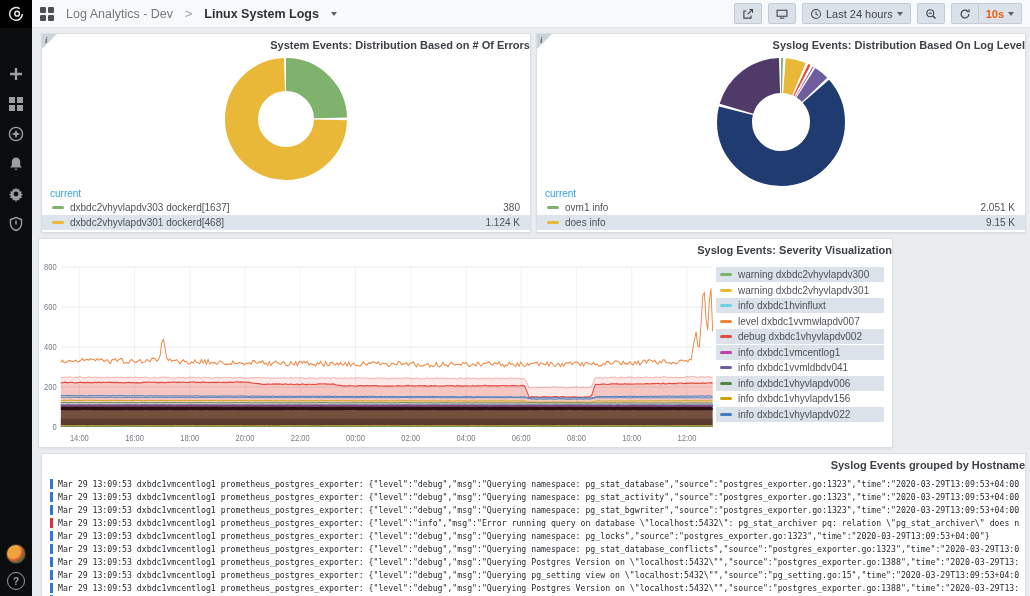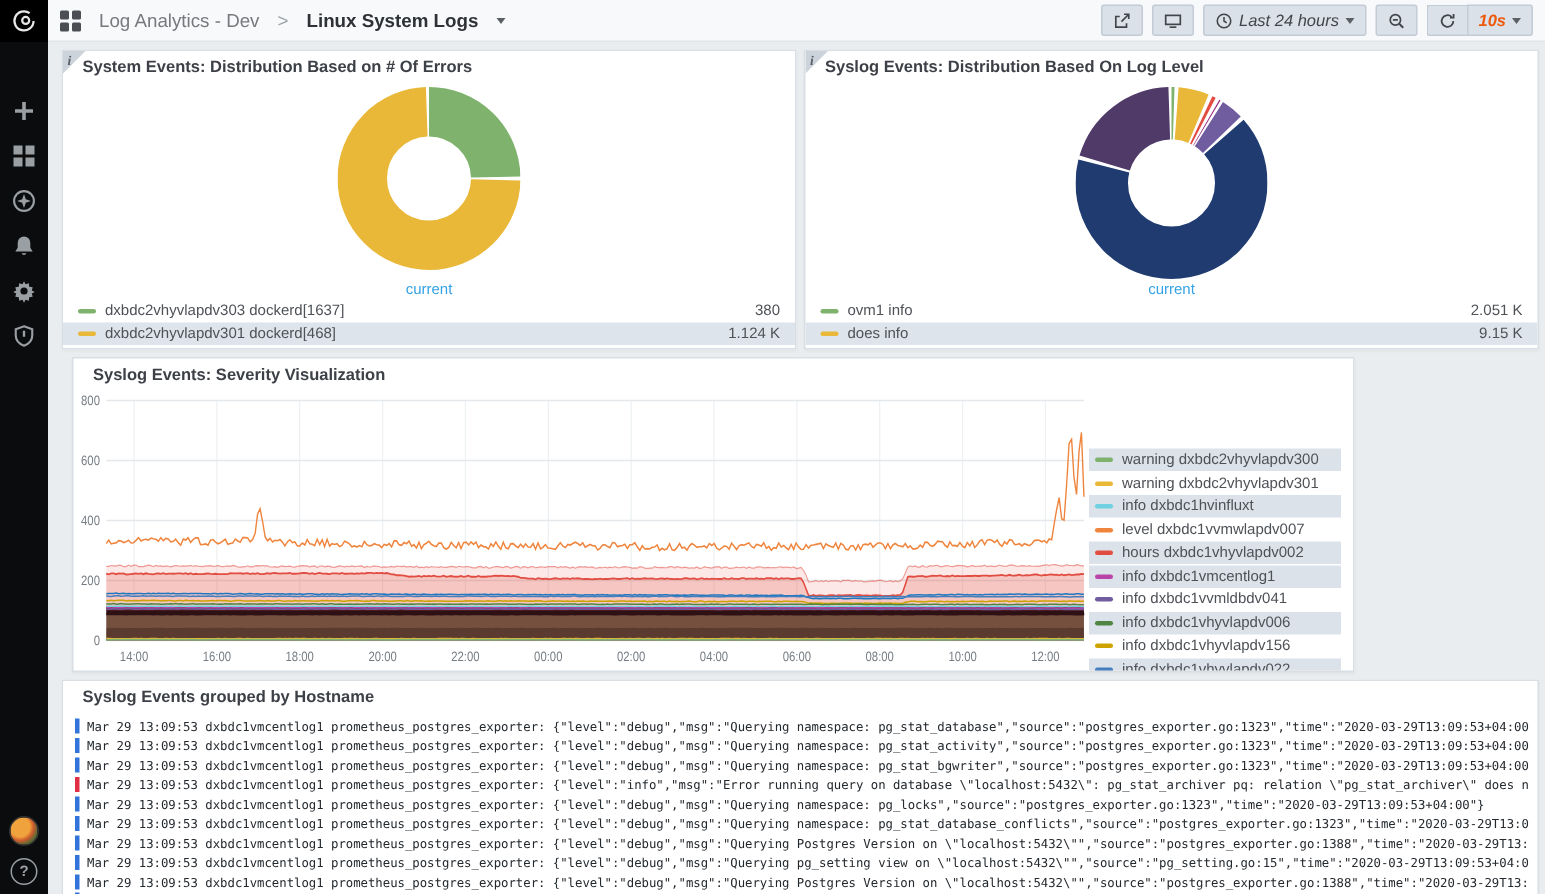--- a/index.html
+++ b/index.html
@@ -14,55 +14,55 @@
   .side-bottom{margin-top:auto;display:flex;flex-direction:column;align-items:center;gap:8px;padding-bottom:6px;}
   .avatar{width:18px;height:18px;border-radius:50%;background:radial-gradient(circle at 35% 35%, #f0a23c 0 40%, #cc5b2e 55%, #4c6b33 75%, #7a3b25 100%);border:1px solid #333;}
   .help-circle{width:16px;height:16px;border-radius:50%;border:1.5px solid #9a9fa4;color:#9a9fa4;font-size:10px;font-weight:700;display:flex;align-items:center;justify-content:center;}
   
   .nav{position:absolute;left:32px;right:0;top:0;height:28px;background:#f8f9fa;border-bottom:1px solid #e2e6e9;display:flex;align-items:center;padding:0 8px;box-sizing:border-box;z-index:4;}
   .crumb{display:flex;align-items:center;gap:12px;font-size:12.5px;color:#77797e;}
   .crumb-grid{display:grid;grid-template-columns:6px 6px;grid-gap:2px;}
   .crumb-grid i{width:6px;height:6px;background:#4b4f54;border-radius:1px;}
   .crumb-dash{color:#2e3136;font-weight:700;}
   .crumb-sep{color:#9aa0a6;}
-  .nav-right{margin-left:auto;display:flex;align-items:flex-end;gap:6px;font-style:italic;}
+  .nav-right{margin-left:auto;display:flex;align-items:flex-end;gap:6px;}
   .nbtn{height:21px;min-width:26px;background:#dbe1e8;border:1px solid #c3ccd6;border-radius:2px;color:#41464d;
         display:flex;align-items:center;justify-content:center;gap:4px;padding:0 7px;font-size:11px;cursor:pointer;box-sizing:border-box;}
   .nbtn svg{width:12px;height:12px;}
   .caret{width:0;height:0;border-left:3.5px solid transparent;border-right:3.5px solid transparent;border-top:4px solid #5a6066;display:inline-block;}
   .refresh-group{display:flex;align-items:stretch;}
   .refresh-group .nbtn{border-radius:0;}
   .refresh-group .nbtn:first-child{border-radius:2px 0 0 2px;border-right:none;}
   .refresh-group .nbtn:last-child{border-radius:0 2px 2px 0;}
   .ref-int{color:#ed5a0c;font-weight:700;}
   
   .dash{position:absolute;left:32px;top:28px;right:0;bottom:0;}
   .panel{position:absolute;background:#fff;border:1px solid #d9dee3;box-shadow:0 1px 2px rgba(0,0,0,.05);box-sizing:border-box;overflow:hidden;}
-  .ptitle{height:22px;line-height:22px;text-align:left;font-size:11px;font-weight:700;color:#3d4147;cursor:pointer;white-space:nowrap;overflow:hidden;padding-left:13px;}
+  .ptitle{height:22px;line-height:22px;text-align:right;font-size:11px;font-weight:700;color:#3d4147;cursor:pointer;white-space:nowrap;overflow:hidden;}
   .icorner{position:absolute;top:0;left:0;width:0;height:0;border-top:15px solid #ccd3da;border-right:15px solid transparent;z-index:2;}
   .iletter{position:absolute;top:1px;left:3px;z-index:3;font:italic 700 9px "Liberation Serif",serif;color:#596069;}
   #panel-donut1{left:9px;top:5px;width:490px;height:200px;}
   #panel-donut2{left:504px;top:5px;width:490px;height:200px;}
-  #panel-graph{left:16px;top:210px;width:855px;height:210px;}
+  #panel-graph{left:6px;top:210px;width:855px;height:210px;}
   #panel-logs{left:9px;top:425px;width:985px;height:175px;}
   
   .donut-wrap{position:absolute;top:24px;left:0;right:0;display:flex;justify-content:center;}
   .dlegend{position:absolute;left:0;right:0;bottom:2px;font-size:10px;color:#4e5257;}
-  .dlegend-head{display:flex;justify-content:center;padding:0 8px;height:13px;line-height:13px;}
+  .dlegend-head{display:flex;justify-content:flex-start;padding:0 8px;height:13px;line-height:13px;}
   .dlegend-current{color:#35a2e5;}
   .dlegend-row{display:flex;align-items:center;height:15px;padding:0 10px;}
   .dlegend-row.hl{background:#dde4ec;}
   .dash-chip{width:12px;height:3px;border-radius:2px;margin-right:6px;flex:0 0 auto;}
   .dlegend-label{white-space:nowrap;overflow:hidden;}
   .dlegend-val{margin-left:auto;}
   
   .graph-body{display:flex;height:186px;}
   .graph-plot{flex:1;min-width:0;}
   .graph-plot svg{display:block;width:100%;height:100%;}
-  .graph-legend{width:176px;padding:6px 8px 0 0;box-sizing:border-box;font-size:10px;color:#4e5257;margin-top:32px;}
+  .graph-legend{width:176px;padding:6px 8px 0 0;box-sizing:border-box;font-size:10px;color:#4e5257;}
   .glegend-row{display:flex;align-items:center;height:15px;margin-bottom:0.5px;padding:0 4px;cursor:pointer;}
   .glegend-row.alt{background:#dbe2ea;}
   .glabel{white-space:nowrap;overflow:hidden;}
   
   .log-rows{padding:2px 6px 0 8px;}
   .log-row{display:flex;align-items:center;height:12.9px;white-space:nowrap;overflow:hidden;}
   .log-bar{width:3px;height:10px;margin-right:5px;flex:0 0 auto;}
   .log-text{font-family:"DejaVu Sans Mono",monospace;font-size:8.2px;color:#24292e;letter-spacing:0;}
 </style>
 </head>
@@ -313,21 +313,21 @@
             <div class="glegend-row alt">
               <span class="dash-chip" style="background:#6ED0E0"></span>
               <span class="glabel">info dxbdc1hvinfluxt</span>
             </div>
             <div class="glegend-row">
               <span class="dash-chip" style="background:#EF843C"></span>
               <span class="glabel">level dxbdc1vvmwlapdv007</span>
             </div>
             <div class="glegend-row alt">
               <span class="dash-chip" style="background:#E24D42"></span>
-              <span class="glabel">hours dxbdc1vhyvlapdv002</span>
+              <span class="glabel">debug dxbdc1vhyvlapdv002</span>
             </div>
             <div class="glegend-row alt">
               <span class="dash-chip" style="background:#BA43A9"></span>
               <span class="glabel">info dxbdc1vmcentlog1</span>
             </div>
             <div class="glegend-row">
               <span class="dash-chip" style="background:#705DA0"></span>
               <span class="glabel">info dxbdc1vvmldbdv041</span>
             </div>
             <div class="glegend-row alt">

